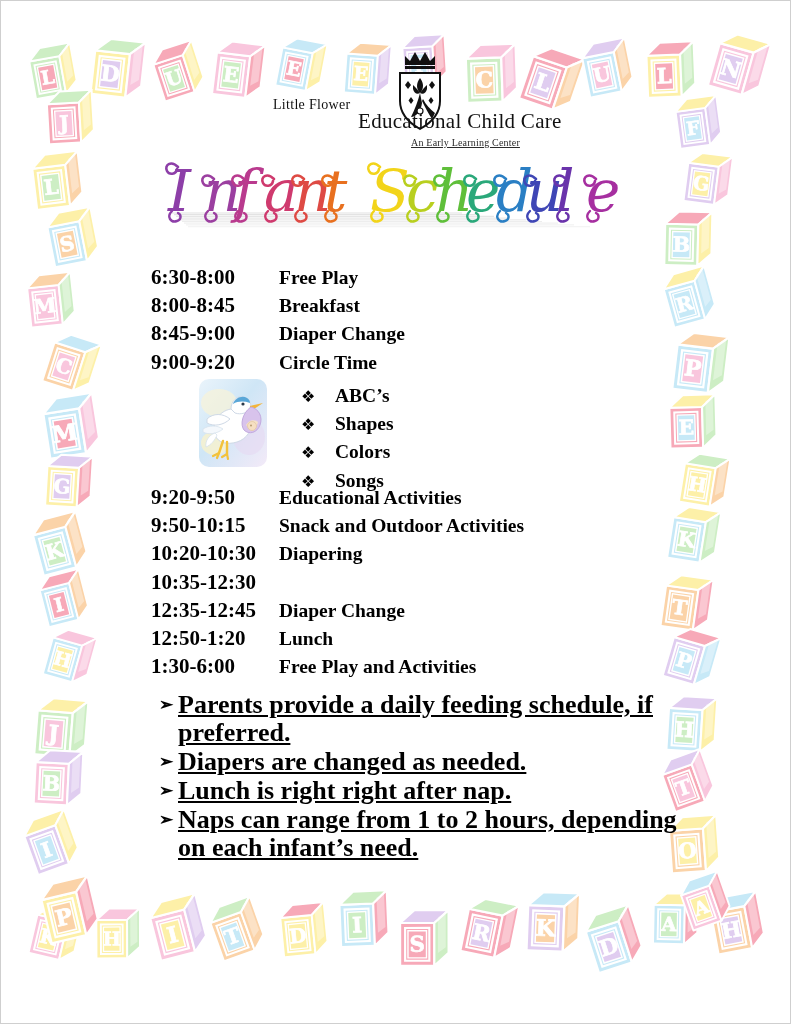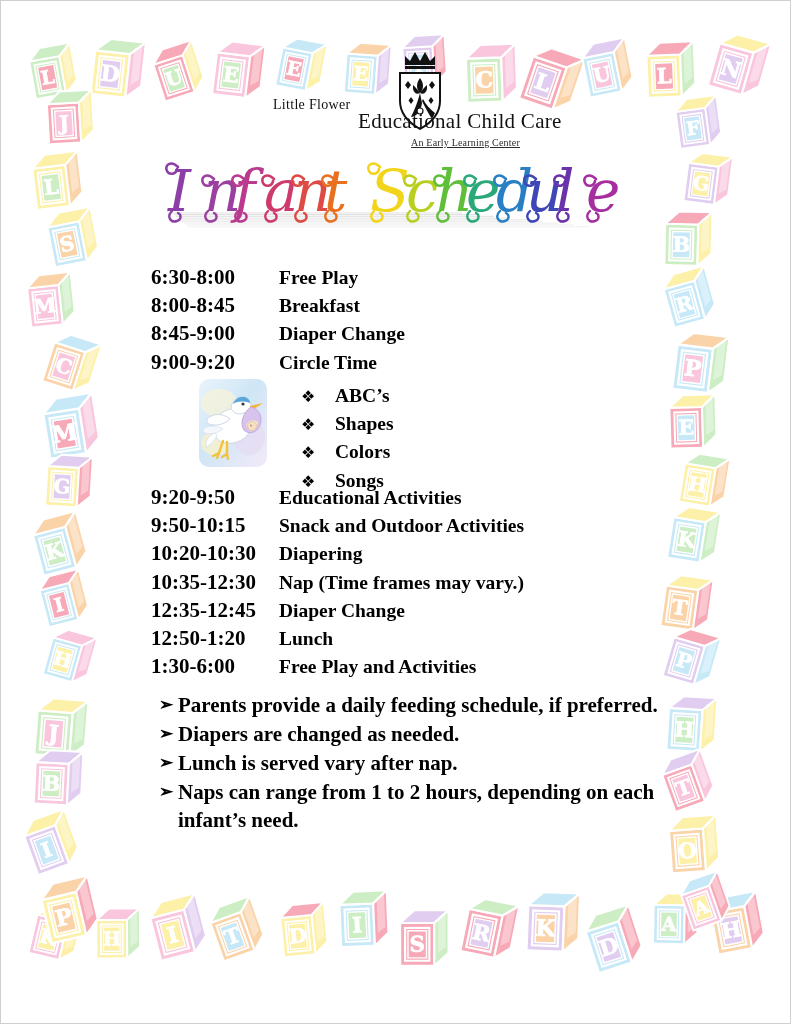--- a/index.html
+++ b/index.html
@@ -167,24 +167,25 @@
   }
   .note-bullet {
     width: 19px;
     flex: none;
     font-size: 17px;
     font-weight: bold;
     color: #000;
     line-height: 28px;
   }
   .note-text {
-    font-size: 21px;
+    font-size: 26px;
     font-weight: bold;
     color: #000;
     line-height: 28px;
+    text-decoration: underline;
   }
 </style>
 </head>
 <body>
 
 <div class="page">
 
   <div class="border-layer" id="border-layer">
       <div class="blk" style="left: 23.9041px; top: 38.3374px; width: 63.6166px; height: 63.6166px; transform: rotate(-10.2409deg);">
         <svg viewBox="0 0 100 100" filter="none">
@@ -1059,21 +1060,20 @@
       <div class="srow">
         <div class="stime">9:50-10:15</div>
         <div class="slabel">Snack and Outdoor Activities</div>
       </div>
       <div class="srow">
         <div class="stime">10:20-10:30</div>
         <div class="slabel">Diapering</div>
       </div>
       <div class="srow">
         <div class="stime">10:35-12:30</div>
-        <div class="slabel">Nap  (Time frames may vary.)</div>
       </div>
       <div class="srow">
         <div class="stime">12:35-12:45</div>
         <div class="slabel">Diaper Change</div>
       </div>
       <div class="srow">
         <div class="stime">12:50-1:20</div>
         <div class="slabel">Lunch</div>
       </div>
       <div class="srow">
@@ -1086,21 +1086,21 @@
       <div class="note">
         <span class="note-bullet">➢</span>
         <span class="note-text">Parents provide a daily feeding schedule, if preferred.</span>
       </div>
       <div class="note">
         <span class="note-bullet">➢</span>
         <span class="note-text">Diapers are changed as needed.</span>
       </div>
       <div class="note">
         <span class="note-bullet">➢</span>
-        <span class="note-text">Lunch is served vary after nap.</span>
+        <span class="note-text">Lunch is right right after nap.</span>
       </div>
       <div class="note">
         <span class="note-bullet">➢</span>
         <span class="note-text">Naps can range from 1 to 2 hours, depending on each infant’s need.</span>
       </div>
     </div>
 
 </div>
 
 </body></html>

